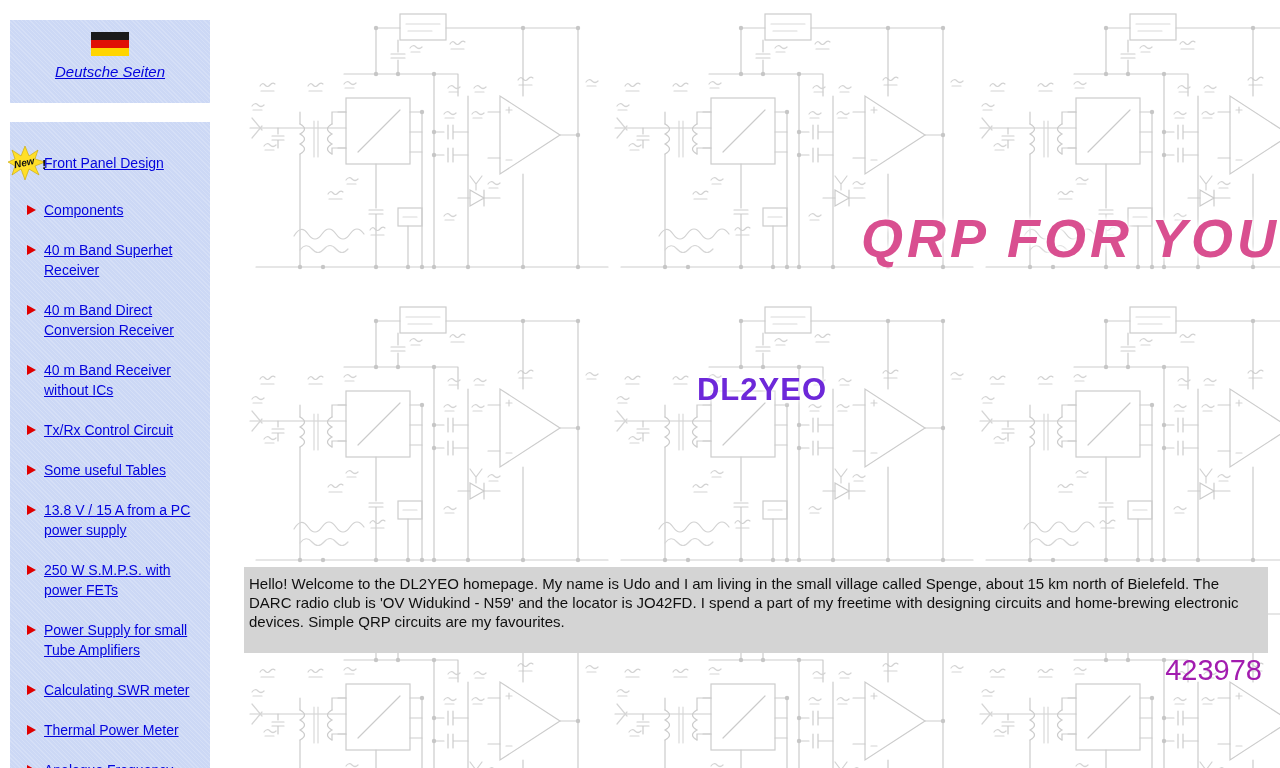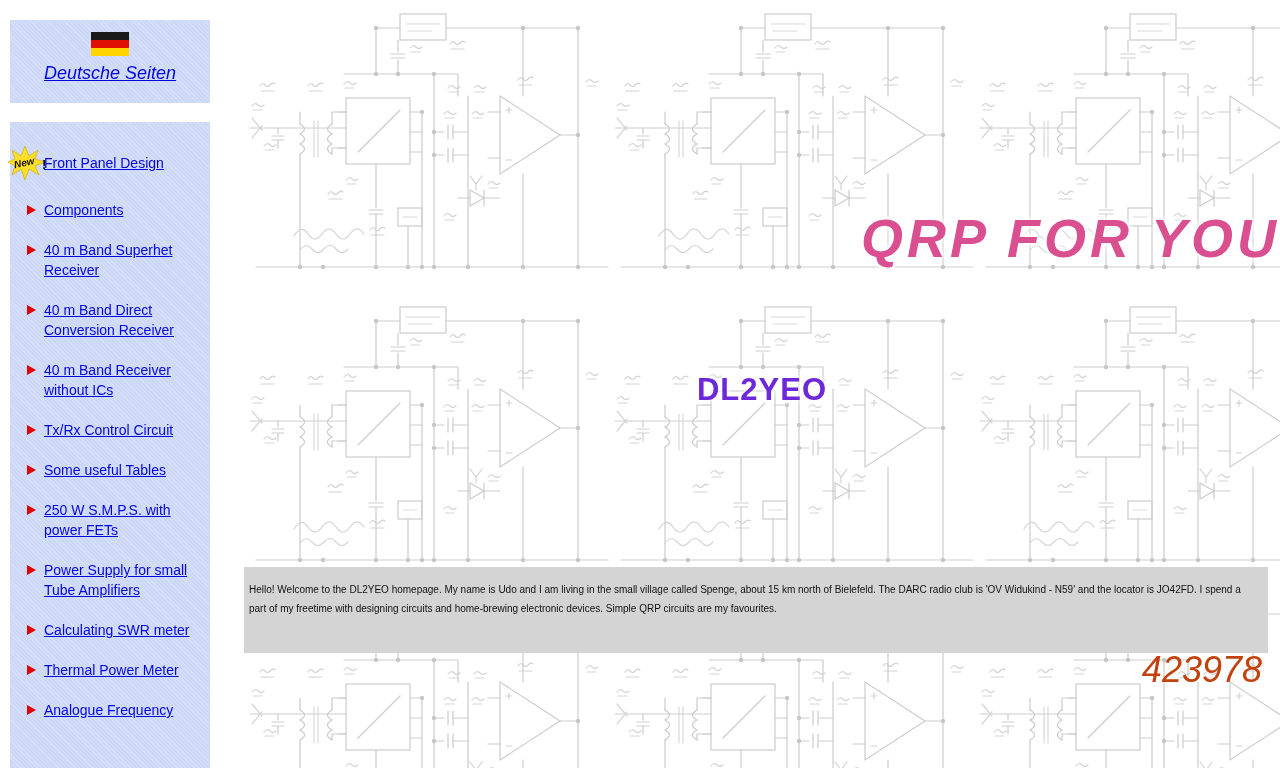--- a/index.html
+++ b/index.html
@@ -10,21 +10,21 @@
   }
   
   .side-box{
     position:absolute;left:10px;width:200px;
     background:#ccd8f5;
     background-image:repeating-linear-gradient(45deg, rgba(255,255,255,.18) 0 1px, rgba(0,0,0,0) 1px 3px);
   }
   #lang-box{top:20px;height:83px;text-align:center;}
   #flag{display:block;margin:12px auto 7px auto;}
   #lang-link{
-    font-style:italic;font-size:18px;color:#0404dd;
+    font-style:italic;font-size:15px;color:#0404dd;
     text-decoration:underline;cursor:pointer;display:inline-block;
   }
   #menu-box{top:122px;height:700px;}
   #menu{list-style:none;margin:0;padding:24px 4px 0 34px;}
   #menu li{
     position:relative;font-size:14px;line-height:20px;margin-bottom:20px;
   }
   #menu li a{color:#0404dd;text-decoration:underline;cursor:pointer;}
   #menu li .bullet{
     position:absolute;left:-17px;top:5px;width:0;height:0;
@@ -44,26 +44,26 @@
     white-space:nowrap;
   }
   #callsign{
     position:absolute;top:372px;left:0;width:100%;text-align:center;
     font-size:31px;font-weight:bold;letter-spacing:1px;color:#6d28d9;
     text-shadow:0 0 8px #fff,0 0 5px #fff;
   }
   #welcome-box{
     position:absolute;top:567px;left:0;width:1024px;height:86px;
     box-sizing:border-box;background:#d4d4d4;
-    padding:13px 8px 0 5px;
-    font-size:10px;line-height:19px;color:#101010;
+    padding:7px 8px 0 5px;
+    font-size:15px;line-height:19px;color:#101010;
   }
   #visitor-counter{
     position:absolute;top:653px;right:18px;
-    font-size:36px;line-height:34px;color:#c2410c;font-style:italic;
+    font-size:29px;line-height:34px;color:#a21caf;
   }
 </style>
 </head>
 <body>
 
 <div class="side-box" id="lang-box">
   <svg id="flag" width="38" height="24" viewBox="0 0 38 24">
     <rect x="0" y="0" width="38" height="8" fill="#1a1a1a"></rect>
     <rect x="0" y="8" width="38" height="8" fill="#e01005"></rect>
     <rect x="0" y="16" width="38" height="8" fill="#ffd500"></rect>
@@ -97,20 +97,24 @@
       <span class="bullet"></span>
       <a>40 m Band Receiver without ICs</a>
     </li>
     <li>
       <span class="bullet"></span>
       <a>Tx/Rx Control Circuit</a>
     </li>
     <li>
       <span class="bullet"></span>
       <a>Some useful Tables</a>
+    </li>
+    <li>
+      <span class="bullet"></span>
+      <a>13.8 V / 15 A from a PC power supply</a>
     </li>
     <li>
       <span class="bullet"></span>
       <a>250 W S.M.P.S. with power FETs</a>
     </li>
     <li>
       <span class="bullet"></span>
       <a>Power Supply for small Tube Amplifiers</a>
     </li>
     <li>

